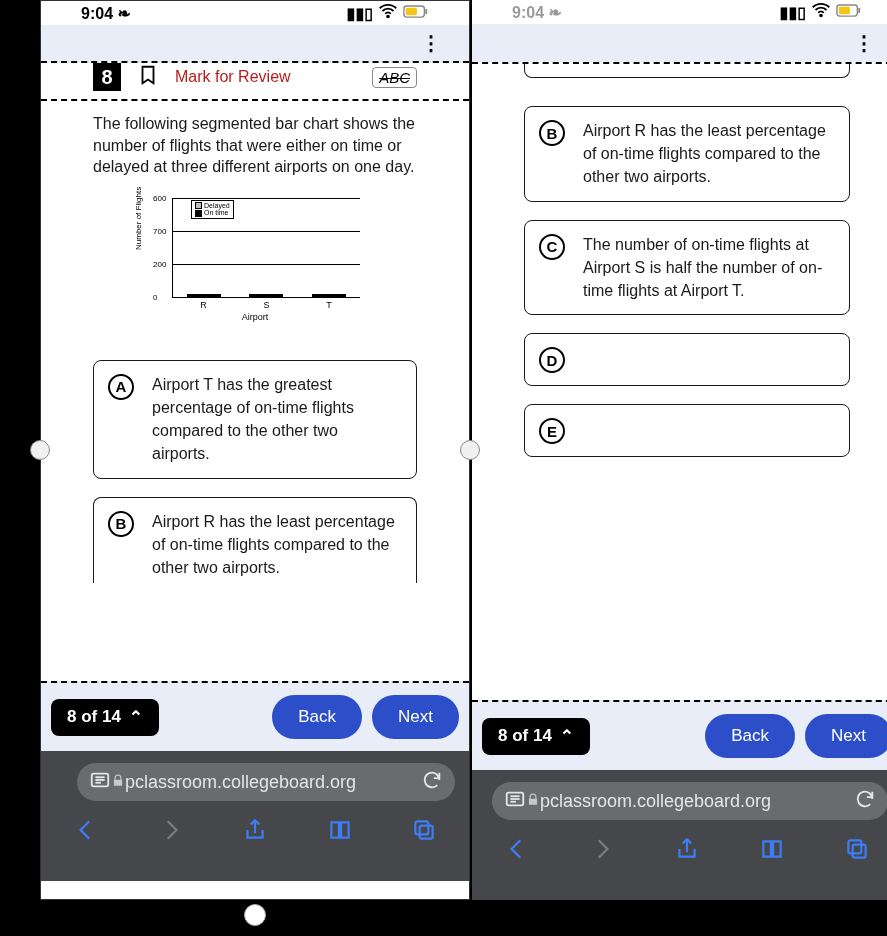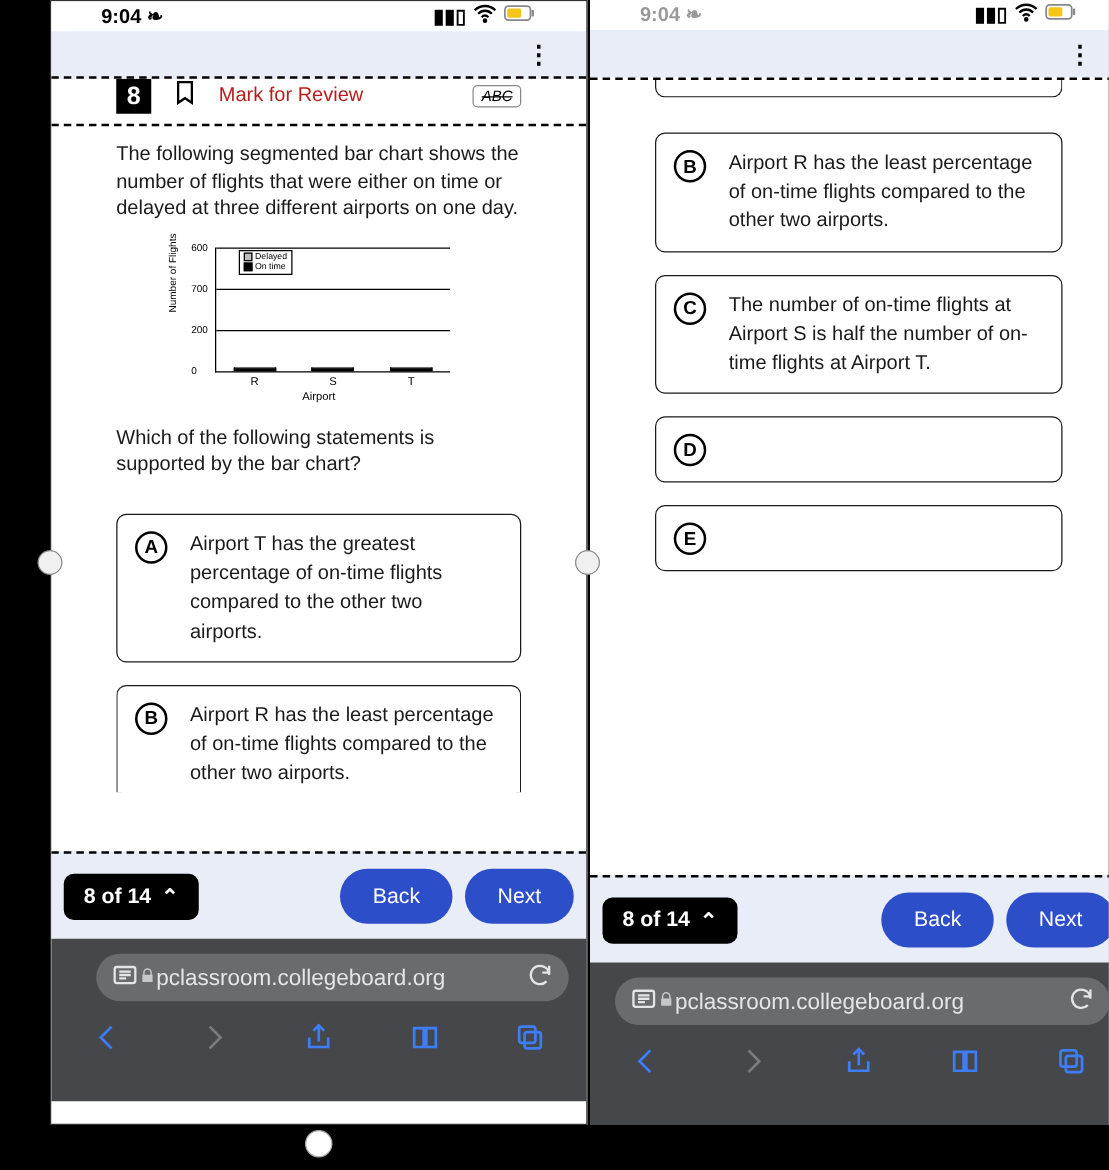--- a/index.html
+++ b/index.html
@@ -71,21 +71,21 @@
   }
   .mark-review {
     color: #b91c1c;
     font-size: 16px;
   }
   .abc-strike {
     margin-left: auto;
     border: 1px solid #888;
     border-radius: 4px;
     padding: 1px 6px;
-    font-size: 12px;
+    font-size: 15px;
     text-decoration: line-through;
     font-style: italic;
   }
 
   .question-body {
     padding: 12px 52px 8px 52px;
     font-size: 16px;
     line-height: 1.35;
     color: #1a1a1a;
   }
@@ -343,21 +343,20 @@
           </div>
         </div>
       <div class="x-labels" id="x-labels">
           <span>R</span>
           <span>S</span>
           <span>T</span>
         </div>
       <div class="x-axis-label">Airport</div>
     </div>
 
-    <div class="question-body" style="padding-top:0">Which of the following statements is supported by the bar chart?</div>
 
     <div class="answer-list" style="padding-top:20px">
       <div class="answer-option">
         <div class="letter-circle">A</div>
         <div class="answer-text">Airport T has the greatest percentage of on-time flights compared to the other two airports.</div>
       </div>
       <div class="answer-option" style="border-bottom:none; border-radius:8px 8px 0 0; margin-bottom:0; padding-bottom:4px">
         <div class="letter-circle">B</div>
         <div class="answer-text">Airport R has the least percentage of on-time flights compared to the other two airports.</div>
       </div>

